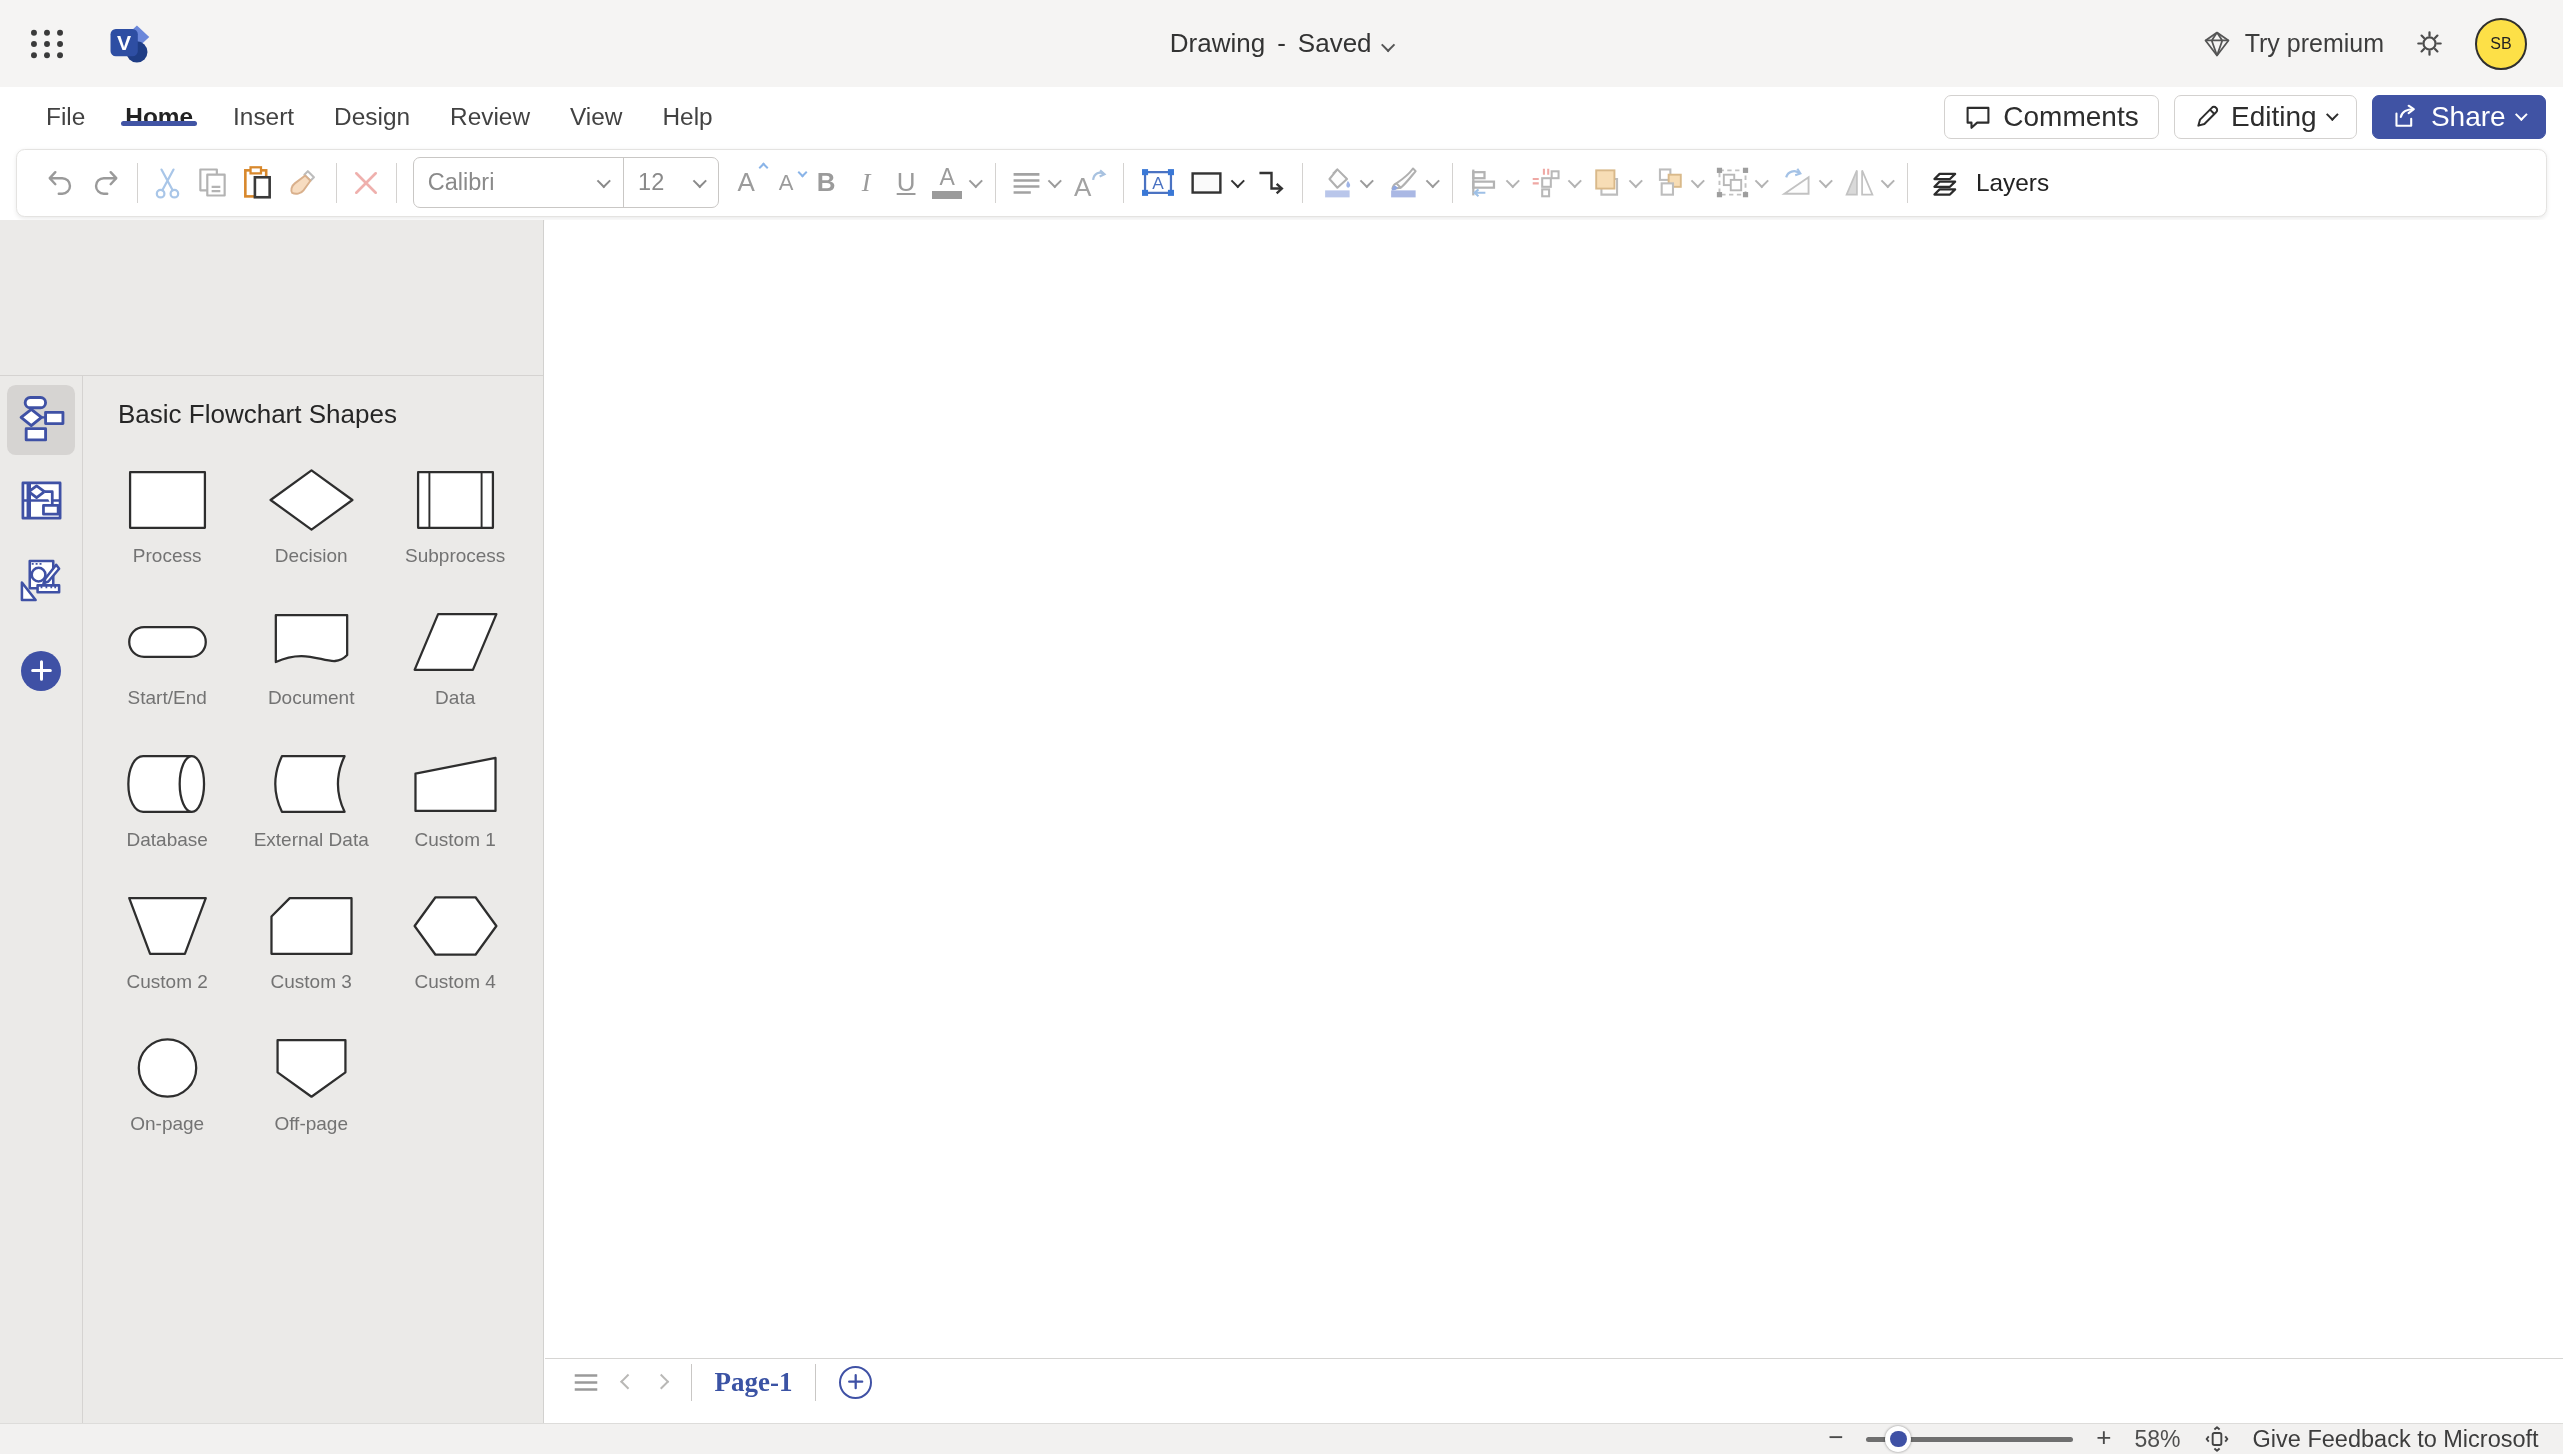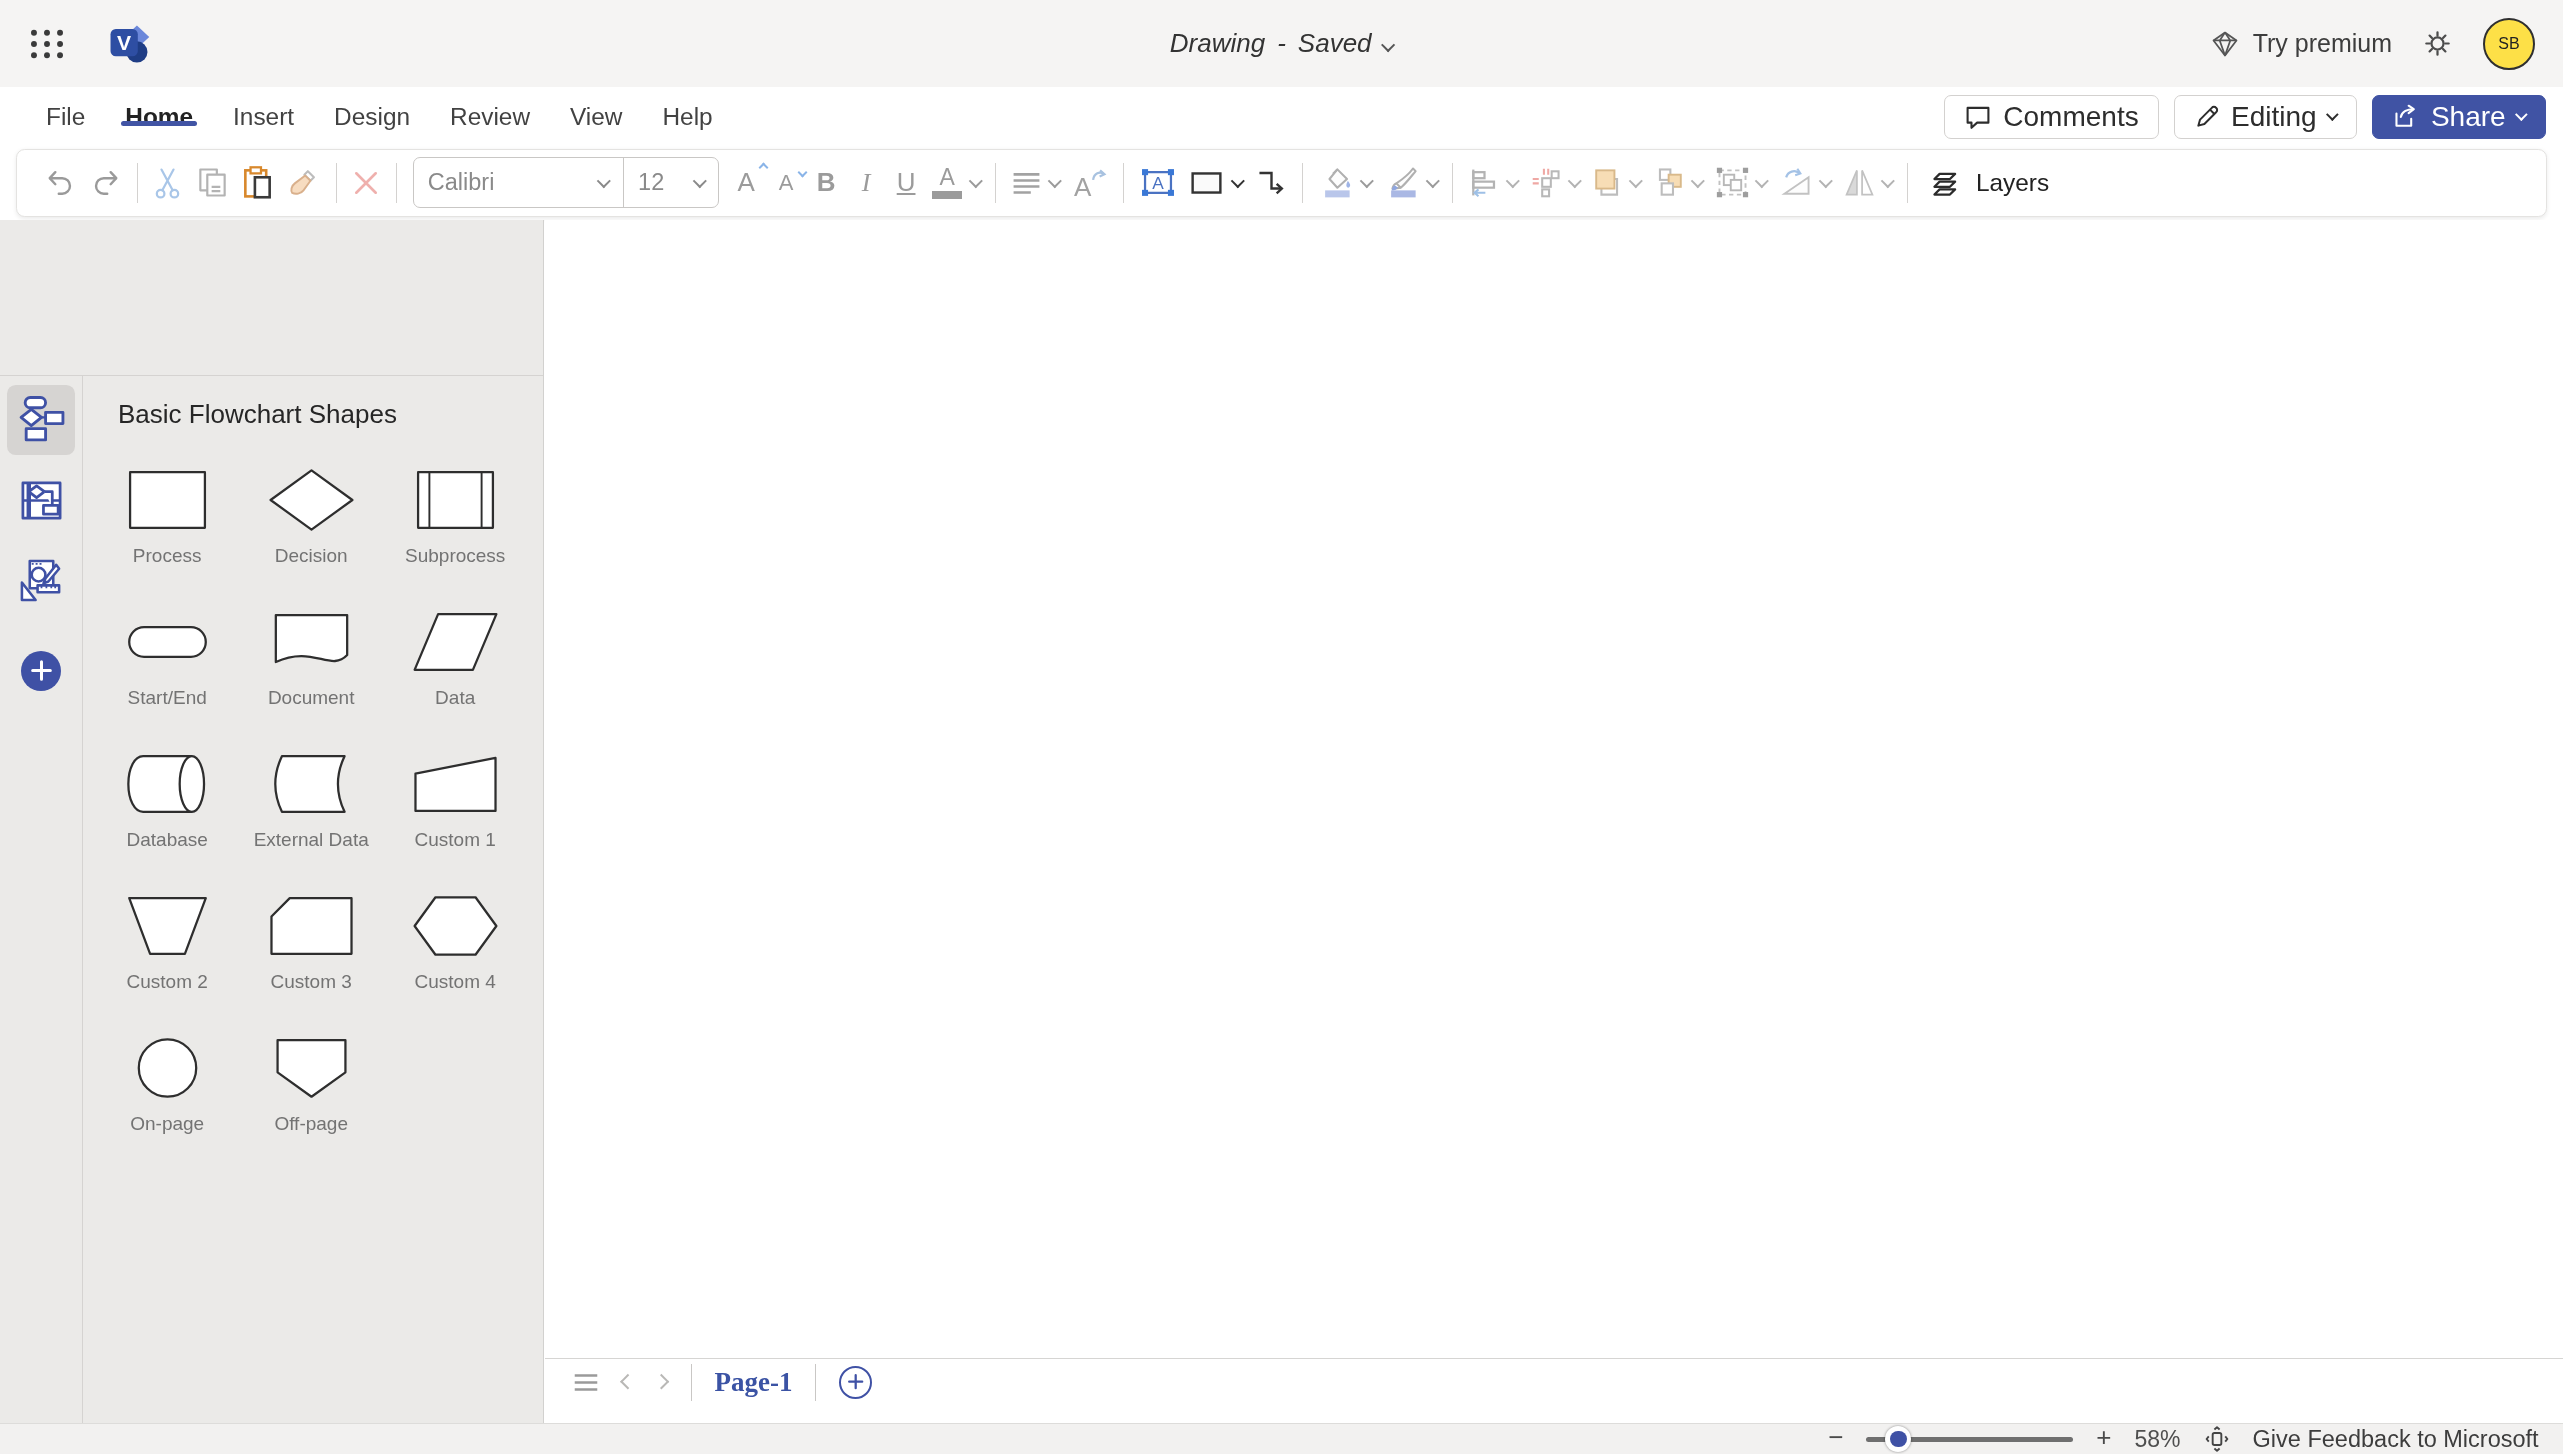--- a/index.html
+++ b/index.html
@@ -4,23 +4,23 @@
 <style>
   * { box-sizing: border-box; margin: 0; padding: 0; }
   html,body { width:2563px; height:1454px; overflow:hidden; }
   body { font-family:"Liberation Sans", sans-serif; background:#fff; position:relative; }
   .app { position:absolute; inset:0; }
 
   
   .topbar { position:absolute; left:0; top:0; width:2563px; height:87px; background:#f5f4f3; display:flex; align-items:center; }
   .waffle { margin-left:24.4px; width:45px; height:45px; display:flex; align-items:center; justify-content:center; cursor:pointer; }
   .applogo { margin-left:37px; width:45px; height:45px; display:flex; align-items:center; justify-content:center; }
-  .doc-title { position:absolute; left:50%; top:0; height:87px; transform:translateX(-50%); display:flex; align-items:center; gap:12px; font-size:26px; color:#333;font-style:italic; }
+  .doc-title { position:absolute; left:50%; top:0; height:87px; transform:translateX(-50%); display:flex; align-items:center; gap:12px; font-size:26px; color:#333; }
   .doc-title .chev { margin-top:1.7px; }
-  .topbar-right { position:absolute; right:0; top:0; height:87px; display:flex; align-items:center; gap:30px; padding-right:28px; }
+  .topbar-right { position:absolute; right:0; top:0; height:87px; display:flex; align-items:center; gap:30px; padding-right:36px; }
   .premium { display:flex; align-items:center; gap:12.2px; font-size:25px; color:#3d3d3d; cursor:pointer; }
   .avatar { width:52px; height:52px; border:2.2px solid #2f2f2f; border-radius:50%; display:flex; align-items:center; justify-content:center; font-size:16px; color:#222; background:#fde047; cursor:pointer; }
 
   .chev { width:9.6px; height:9.6px; border-right:2.2px solid currentColor; border-bottom:2.2px solid currentColor; transform:rotate(45deg); display:inline-block; margin-top:-4.4px; color:#555; }
   .chev.left { transform:rotate(135deg); margin-top:0; }
   .chev.right { transform:rotate(-45deg); margin-top:0; }
 
   
   .menubar { position:absolute; left:0; top:87px; width:2563px; height:59px; background:#fff; display:flex; align-items:center; }
   .menu-tabs { display:flex; align-items:center; height:100%; margin-left:26px; list-style:none; }

